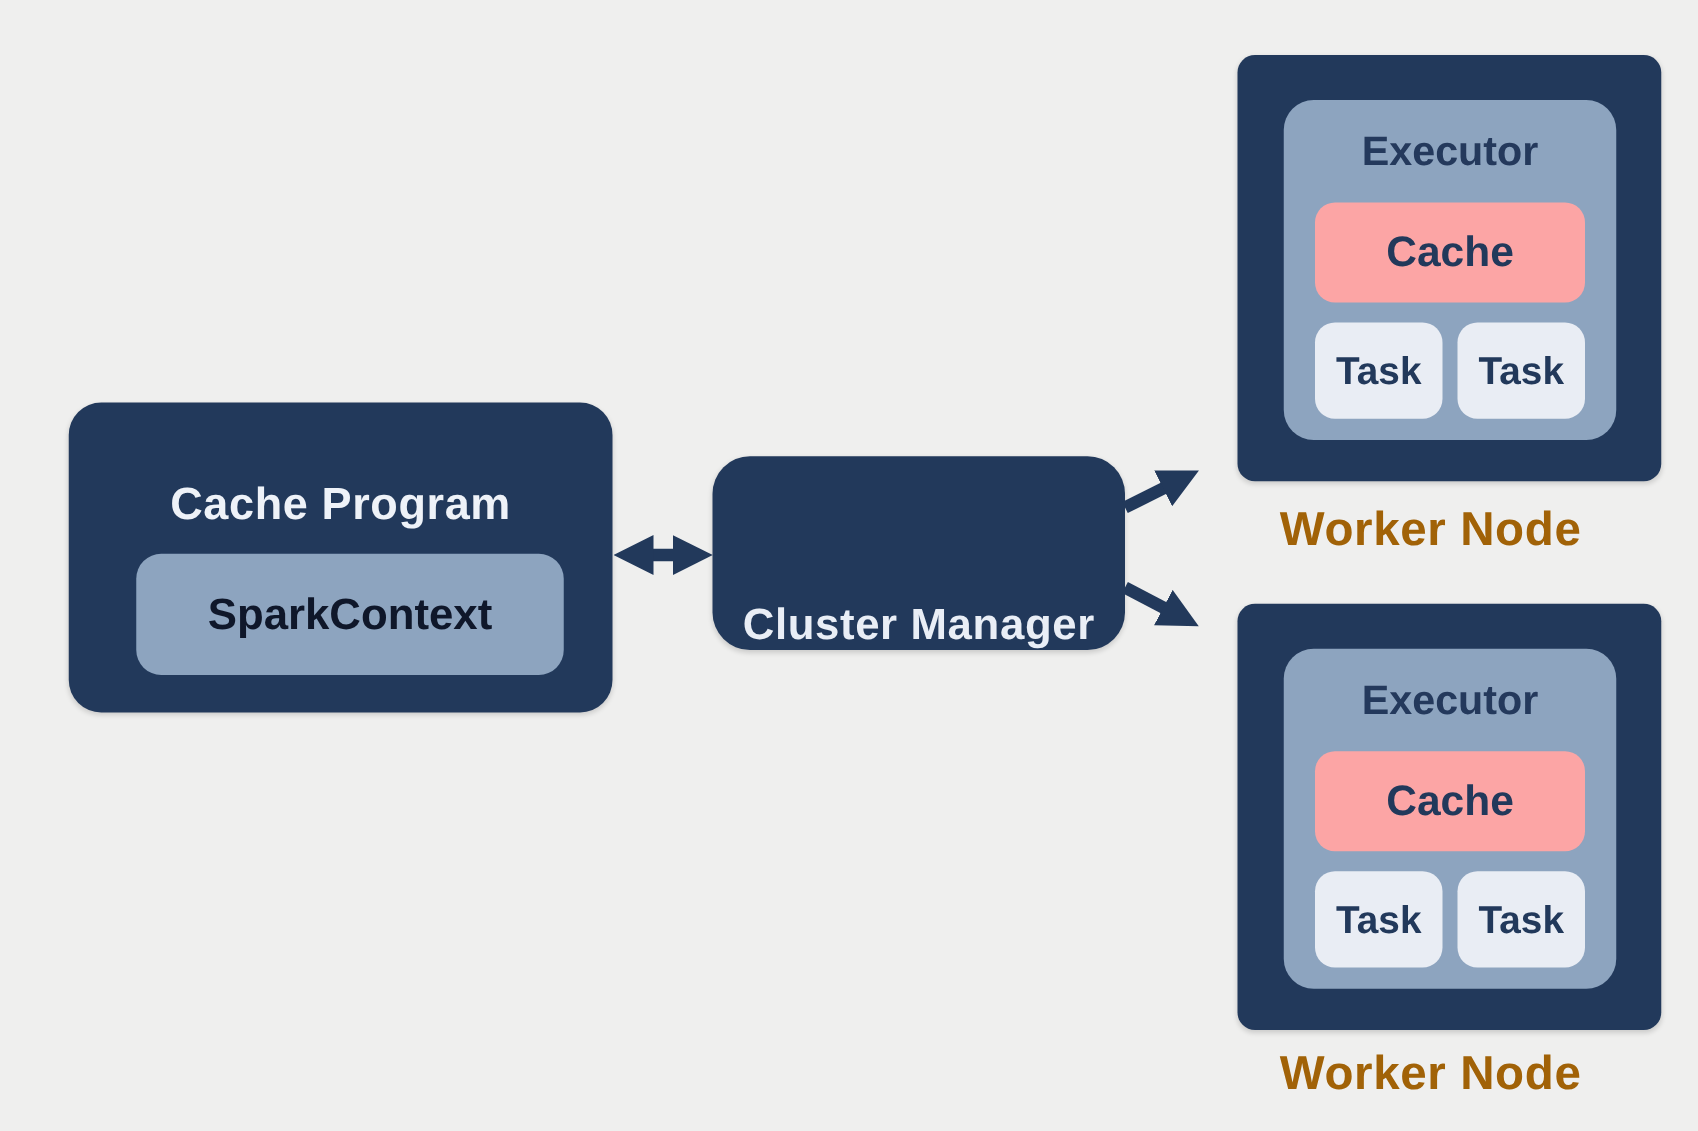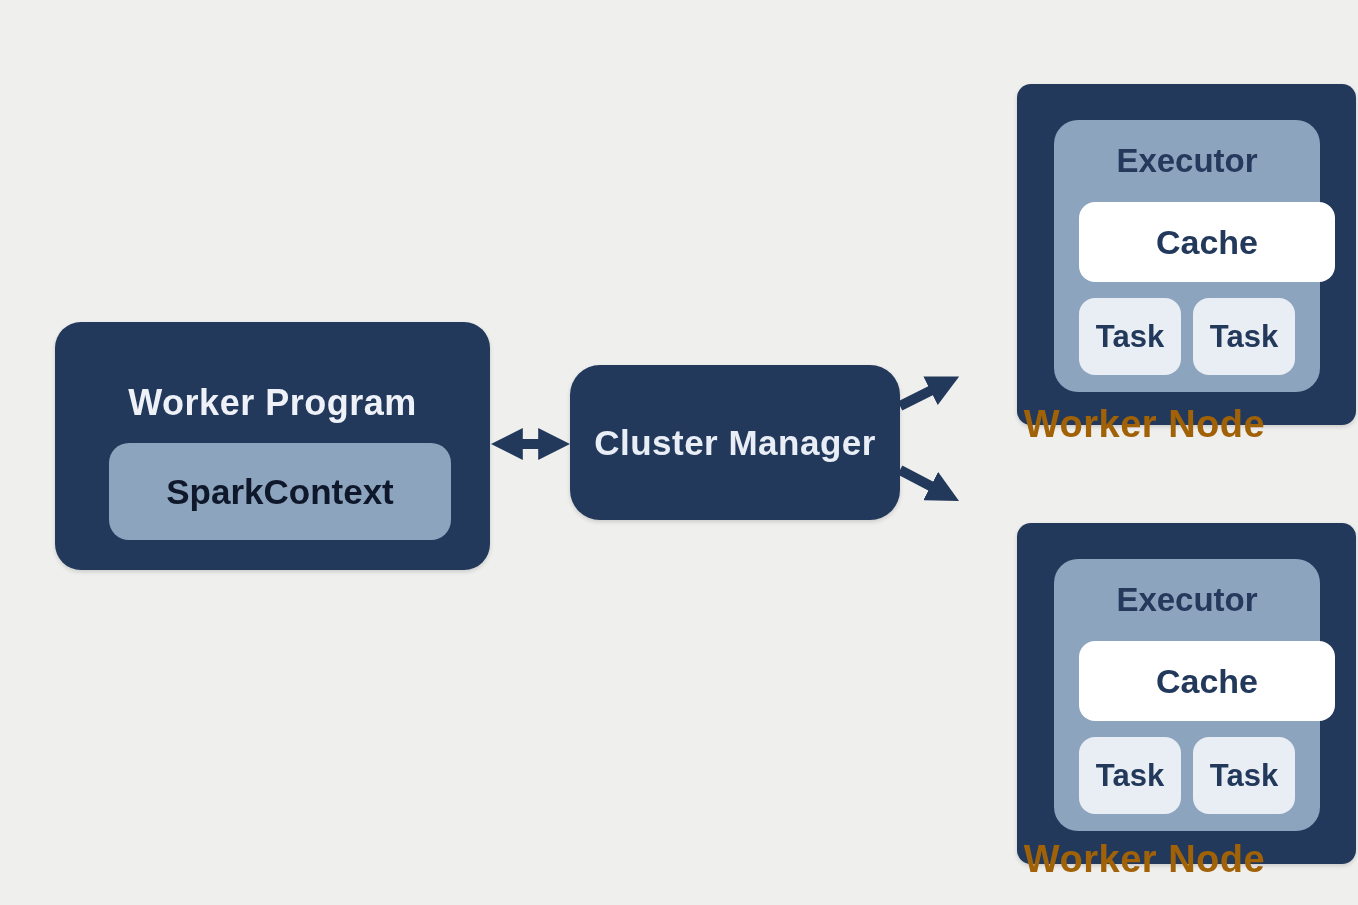--- a/index.html
+++ b/index.html
@@ -40,55 +40,54 @@
   .spark-context span {
     color: #0f172a;
     font-size: 35px; font-weight: 700;
   }
 
   
   .cluster {
     left: 570px; top: 365px; width: 330px; height: 155px;
     background: #22395b;
     border-radius: 30px;
-    display: flex; align-items: center; justify-content: center;
+    display: flex; align-items: flex-end; justify-content: center;
     box-shadow: 0 2px 4px rgba(0,0,0,0.15);
   }
   .cluster span {
     color: #e9eef6;
     font-size: 35px; font-weight: 700;
     letter-spacing: 0.5px;
   }
 
   
   .worker {
     position: absolute;
-    left: 1017px; width: 339px; height: 341px;
+    left: 990px; width: 339px; height: 341px;
     background: #22395b;
     border-radius: 14px;
     box-shadow: 0 2px 4px rgba(0,0,0,0.15);
-    margin-top: 40px;
   }
   .worker-1 { top: 44px; }
   .worker-2 { top: 483px; }
 
   .executor {
     position: absolute; left: 37px; top: 36px; width: 266px; height: 272px;
     background: #8da4bf;
     border-radius: 24px;
   }
   .executor-title {
     position: absolute; left: 0; top: 22px; width: 100%;
     text-align: center;
     color: #24395c;
     font-size: 33px; font-weight: 700;
   }
   .cache {
-    position: absolute; left: 25px; top: 82px; width: 256px; height: 80px;
-    background: #ffffff;
+    position: absolute; left: 25px; top: 82px; width: 216px; height: 80px;
+    background: #fca5a5;
     border-radius: 16px;
     display: flex; align-items: center; justify-content: center;
   }
   .cache span { color: #22395b; font-size: 34px; font-weight: 700; }
   .task {
     position: absolute; top: 178px; width: 102px; height: 77px;
     background: #e9edf4;
     border-radius: 16px;
     display: flex; align-items: center; justify-content: center;
   }
@@ -111,21 +110,21 @@
     width: 1358px; height: 905px;
     pointer-events: none;
   }
 </style>
 </head>
 <body>
 
 <div class="canvas">
 
   <div class="box driver">
-    <div class="driver-title">Worker Program</div>
+    <div class="driver-title">Cache Program</div>
     <div class="spark-context">
       <span>SparkContext</span>
     </div>
   </div>
 
   <div class="box cluster">
     <span>Cluster Manager</span>
   </div>
 
   <div class="worker worker-1">

